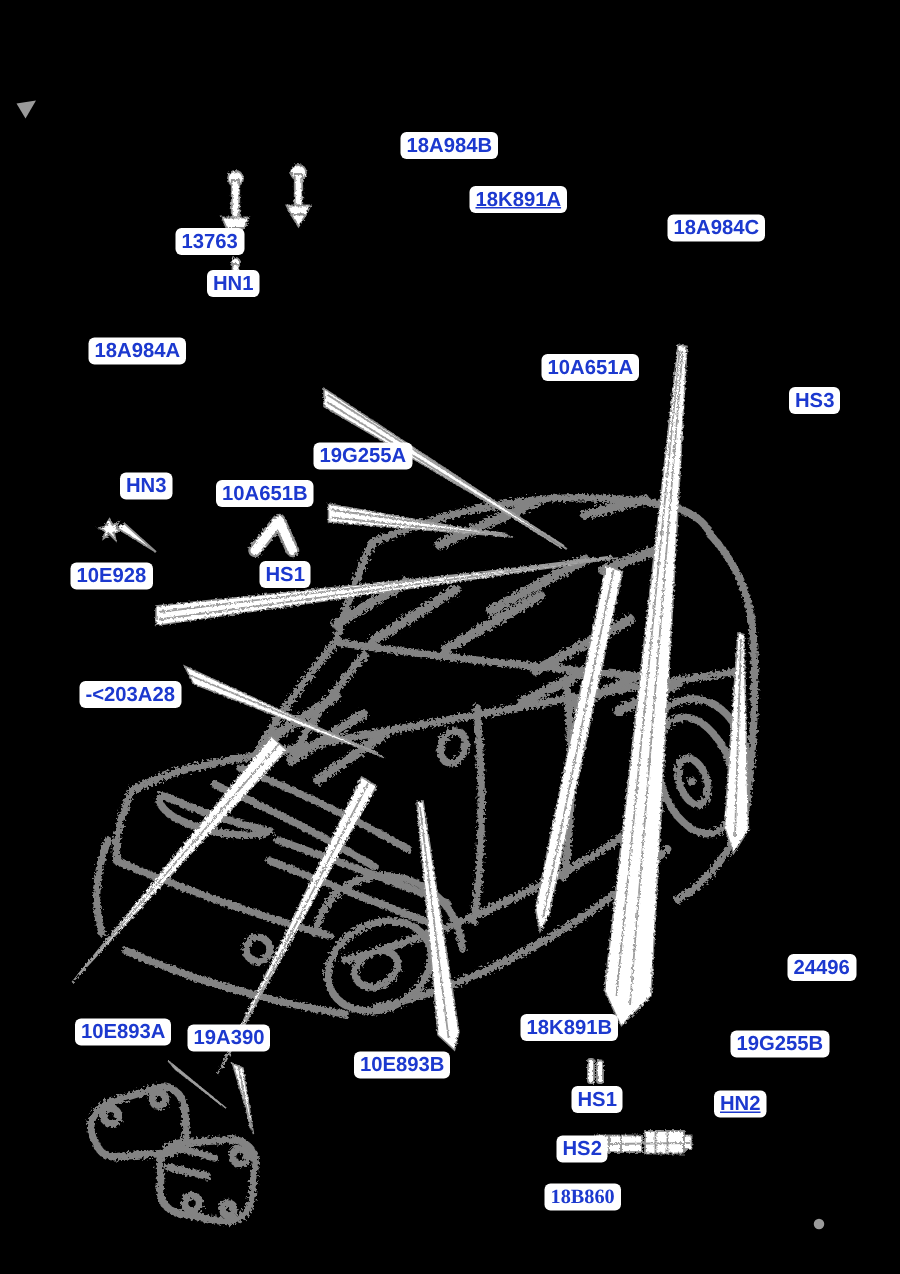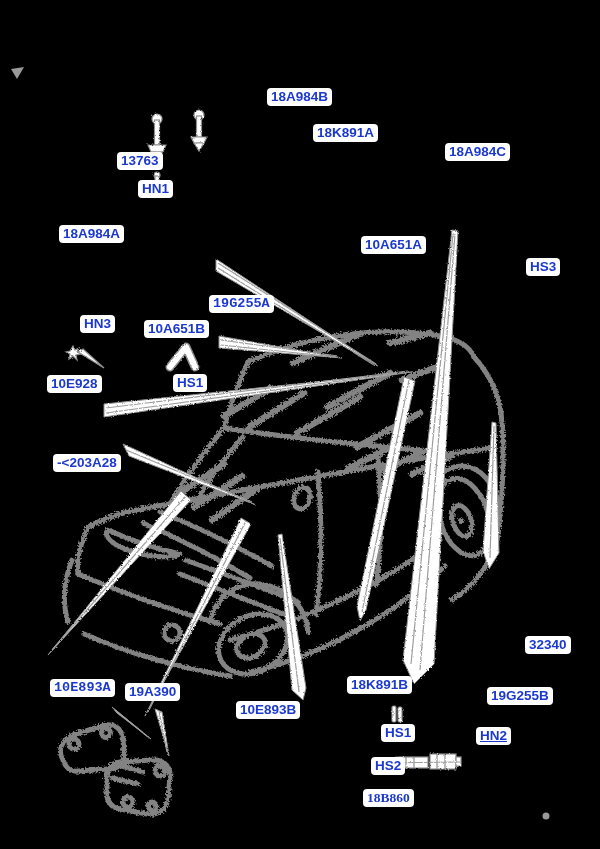--- a/index.html
+++ b/index.html
@@ -210,35 +210,35 @@
       <circle class="sk" cx="128" cy="802" r="5"></circle>
       <circle class="sk" cx="152" cy="806" r="4"></circle>
     </g>
 
     <polygon points="11,69 24,67 17,79" fill="#9a9a9a"></polygon>
     <circle cx="546" cy="816" r="3.5" fill="#9a9a9a"></circle>
   </svg>
 
   <div id="labels">
       <div class="part-label" style="left: 236px; top: 88px;">18A984B</div>
-      <div class="part-label" style="left: 282px; top: 124px;">18K891A</div>
+      <div class="part-label" style="left: 282px; top: 124px; text-decoration: underline;">18K891A</div>
       <div class="part-label" style="left: 414px; top: 143px;">18A984C</div>
       <div class="part-label" style="left: 86px; top: 152px; text-align: right;">13763</div>
       <div class="part-label" style="left: 107px; top: 180px;">HN1</div>
       <div class="part-label" style="left: 28px; top: 225px; text-align: center;">18A984A</div>
       <div class="part-label" style="left: 330px; top: 236px;">10A651A</div>
       <div class="part-label" style="left: 495px; top: 258px;">HS3</div>
-      <div class="part-label" style="left: 178px; top: 295px; font-family: Liberation Mono, monospace;">19G255A</div>
+      <div class="part-label" style="left: 178px; top: 295px;">19G255A</div>
       <div class="part-label" style="left: 49px; top: 315px;">HN3</div>
       <div class="part-label" style="left: 113px; top: 320px;">10A651B</div>
       <div class="part-label" style="left: 16px; top: 375px;">10E928</div>
       <div class="part-label" style="left: 142px; top: 374px;">HS1</div>
       <div class="part-label" style="left: 22px; top: 454px;">-&lt;203A28</div>
-      <div class="part-label" style="left: 494px; top: 636px;">32340</div>
-      <div class="part-label" style="left: 19px; top: 679px; font-family: Liberation Mono, monospace;">10E893A</div>
+      <div class="part-label" style="left: 494px; top: 636px;">24496</div>
+      <div class="part-label" style="left: 19px; top: 679px;">10E893A</div>
       <div class="part-label" style="left: 94px; top: 683px;">19A390</div>
       <div class="part-label" style="left: 205px; top: 701px;">10E893B</div>
       <div class="part-label" style="left: 316px; top: 676px;">18K891B</div>
       <div class="part-label" style="left: 456px; top: 687px; text-align: right;">19G255B</div>
       <div class="part-label" style="left: 350px; top: 724px;">HS1</div>
       <div class="part-label" style="left: 445px; top: 727px; text-decoration: underline;">HN2</div>
       <div class="part-label" style="left: 340px; top: 757px;">HS2</div>
       <div class="part-label" style="left: 332px; top: 789px; font-family: Liberation Serif, serif;">18B860</div>
     </div>
 </div>

